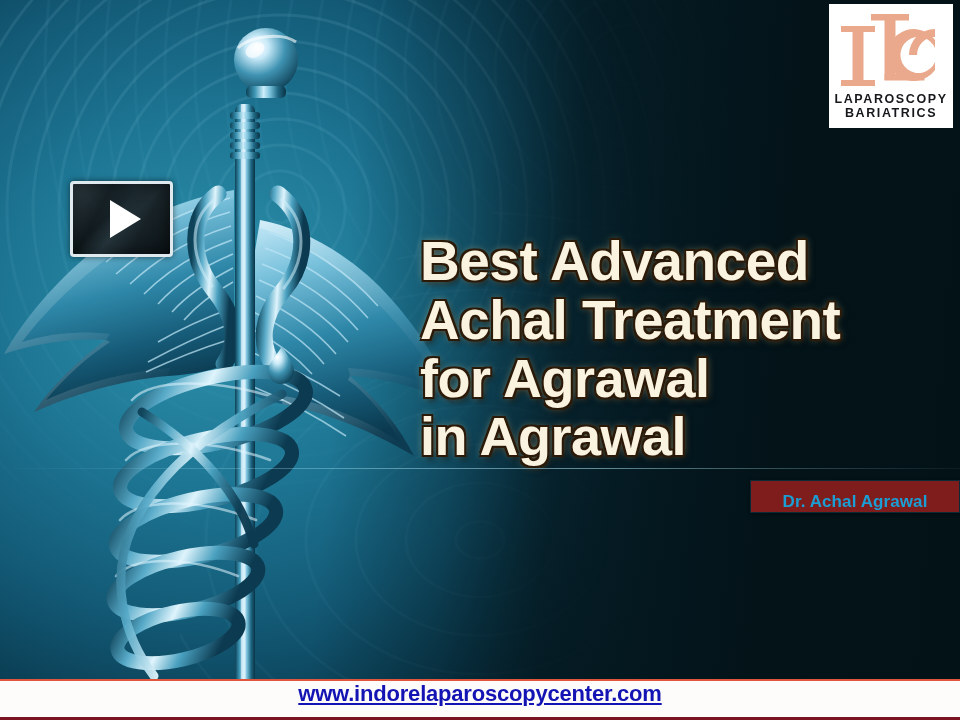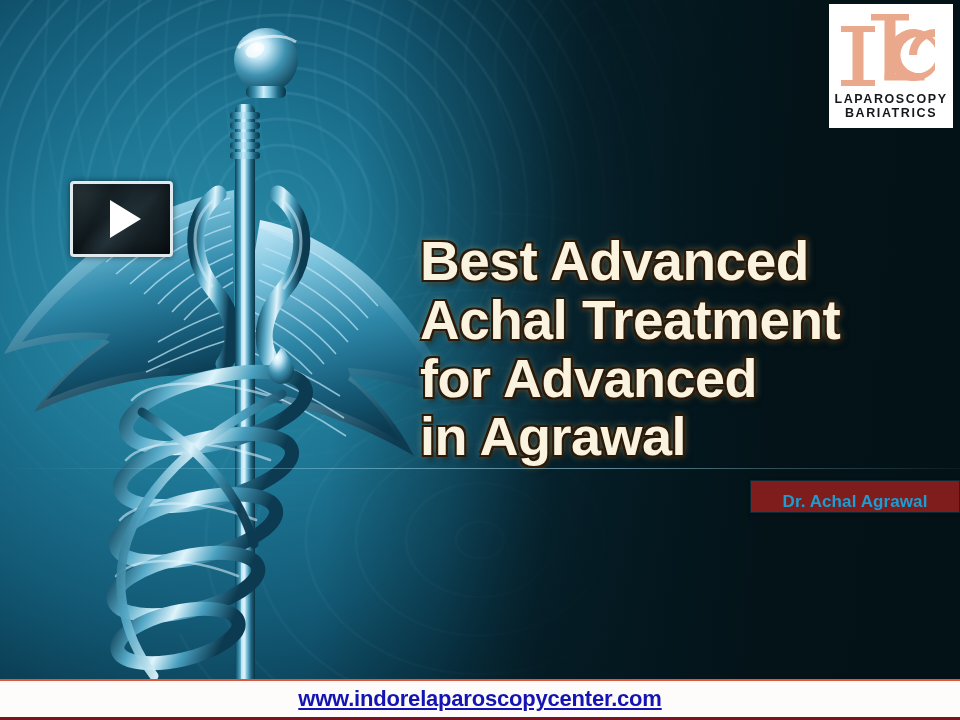--- a/index.html
+++ b/index.html
@@ -247,21 +247,21 @@
   .bottom-bar {
     position: absolute;
     left: 0;
     top: 679px;
     width: 960px;
     height: 41px;
     background: #fdfcfa;
     border-top: 2px solid #e0553c;
     border-bottom: 3px solid #7a1422;
     display: flex;
-    align-items: center;
+    align-items: flex-start;
     justify-content: center;
     box-sizing: border-box;
   }
   .bottom-url {
     font-family: "Liberation Sans", sans-serif;
     font-weight: bold;
     font-size: 22px;
     color: #1414b4;
     text-decoration: underline;
     text-underline-offset: 2px;
@@ -421,21 +421,21 @@
              C292,376 286,370 286,362 C286,356 294,348 300,338 Z" fill="url(#knob)"></path>
   </svg>
 
   <div class="play-overlay" title="Play">
     <div class="play-triangle"></div>
   </div>
 
   <div class="title-block">
     <div class="title-line l1">Best Advanced</div>
     <div class="title-line l2">Achal Treatment</div>
-    <div class="title-line l3">for Advanced</div>
+    <div class="title-line l3">for Agrawal</div>
     <div class="title-line l4">in Agrawal</div>
   </div>
 
   <div class="hr-glow"></div>
 
   <div class="doctor-box">
     <span class="doctor-name">Dr. Achal Agrawal</span>
   </div>
 
   <div class="logo-box">

